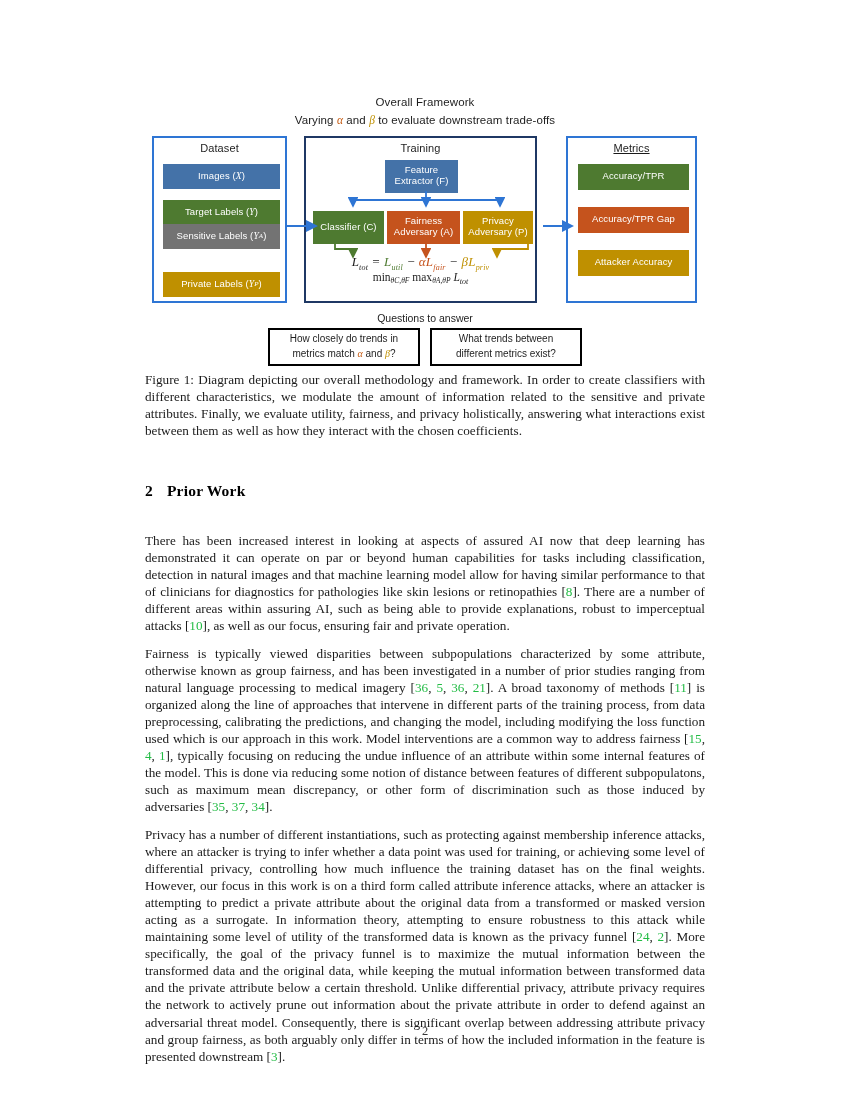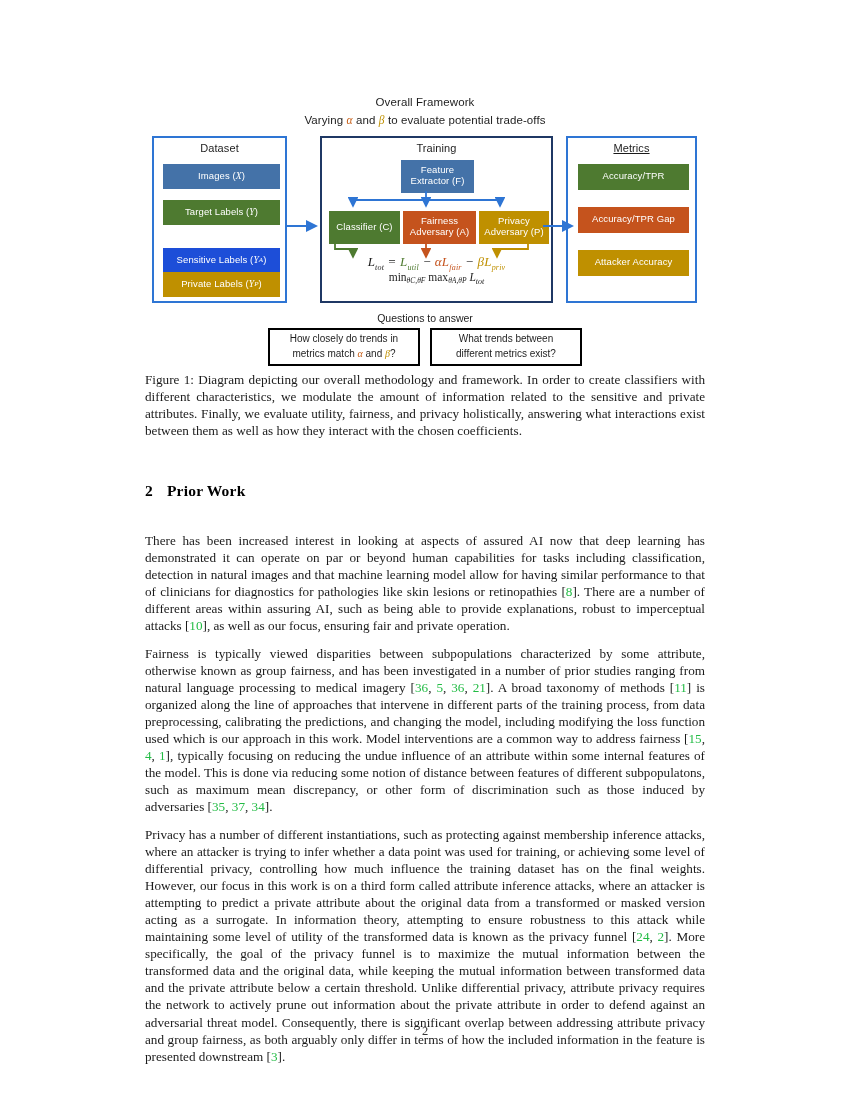--- a/index.html
+++ b/index.html
@@ -86,21 +86,21 @@
     letter-spacing: .1px;
   }
   .chip i { font-family: "Liberation Serif", serif; font-style: italic; }
   .chip sub { font-size: 7px; font-family: "Liberation Serif", serif; font-style: italic; }
 
   
   #panel-dataset { left: 7px; top: 0px; width: 135px; height: 167px; }
   .ds-chip { position: absolute; left: 9px; width: 117px; height: 25px; }
 
   
-  #panel-training { left: 175px; top: 0px; width: 233px; height: 167px; }
+  #panel-training { left: 159px; top: 0px; width: 233px; height: 167px; }
 
   
   #panel-metrics { left: 421px; top: 0px; width: 131px; height: 167px; text-decoration: underline; }
   .mt-chip { position: absolute; left: 10px; width: 111px; height: 26px; }
 
   .feat-box {
     position: absolute;
     left: 79px; top: 22px;
     width: 73px; height: 33px;
     background: #4472a8;
@@ -213,38 +213,38 @@
 </style>
 </head>
 <body>
 
 <div class="page">
 
   <div class="figure-wrap">
 
     <div class="fig-title">Overall Framework</div>
     <div class="fig-subtitle">
-      <span>Varying </span><span class="greek-a">α</span><span> and </span><span class="greek-b">β</span><span> to evaluate potential trade-offs</span>
+      <span>Varying </span><span class="greek-a">α</span><span> and </span><span class="greek-b">β</span><span> to evaluate downstream trade-offs</span>
     </div>
 
     <div class="diagram">
 
       <div class="panel panel-outer-blue" id="panel-dataset">
         <div class="panel-title">Dataset</div>
         <div class="chip ds-chip" style="top:26px;background:#4472a8">
           <span>Images (</span>
             <i>X</i>
             <span>)</span>
         </div>
         <div class="chip ds-chip" style="top:62px;background:#4e7a30">
           <span>Target Labels (</span>
             <i>Y</i>
             <span>)</span>
         </div>
-        <div class="chip ds-chip" style="top:110px;background:#1d4ed8">
+        <div class="chip ds-chip" style="top:86px;background:#737373">
           <span>Sensitive Labels (</span>
             <i>Y</i>
             <sub>A</sub>
             <span>)</span>
         </div>
         <div class="chip ds-chip" style="top:134px;background:#bf9000">
           <span>Private Labels (</span>
             <i>Y</i>
             <sub>P</sub>
             <span>)</span>

